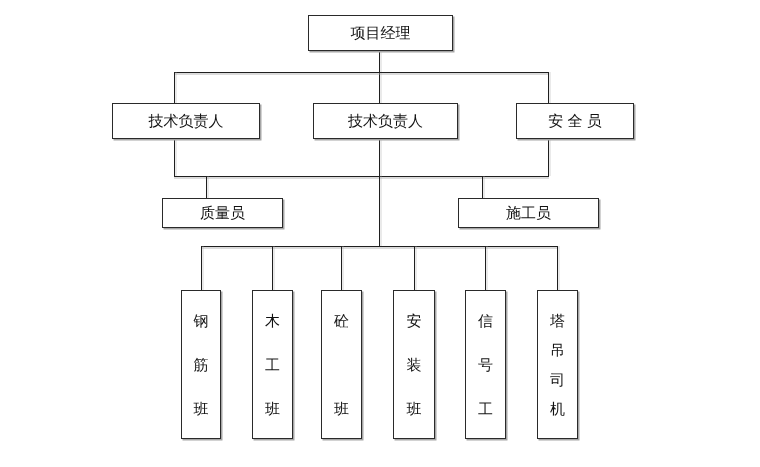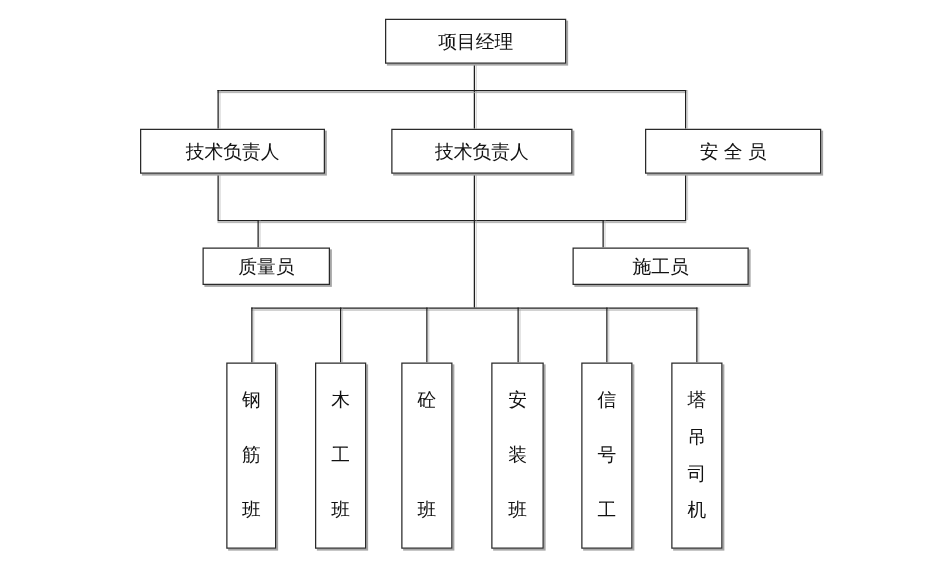--- a/index.html
+++ b/index.html
@@ -80,25 +80,25 @@
   <div class="box" style="left:308px;top:15px;width:145px;height:36px">
     <span>项目经理</span>
   </div>
 
   <div class="box" style="left:112px;top:103px;width:148px;height:36px">
     <span>技术负责人</span>
   </div>
   <div class="box" style="left:313px;top:103px;width:145px;height:36px">
     <span>技术负责人</span>
   </div>
-  <div class="box" style="left:516px;top:103px;width:141px;height:36px">
+  <div class="box" style="left:516px;top:103px;width:118px;height:36px">
     <span>安 全 员</span>
   </div>
 
-  <div class="box" style="left:162px;top:198px;width:102px;height:30px">
+  <div class="box" style="left:162px;top:198px;width:121px;height:30px">
     <span>质量员</span>
   </div>
   <div class="box" style="left:458px;top:198px;width:141px;height:30px">
     <span>施工员</span>
   </div>
 
   <div class="box vbox" style="left:181px;top:290px;width:40px;height:149px"><span class="ch">钢</span><span class="ch">筋</span><span class="ch">班</span></div>
   <div class="box vbox" style="left:252px;top:290px;width:41px;height:149px"><span class="ch">木</span><span class="ch">工</span><span class="ch">班</span></div>
   <div class="box vbox" style="left:321px;top:290px;width:41px;height:149px"><span class="ch">砼</span><span class="ch">班</span></div>
   <div class="box vbox" style="left:393px;top:290px;width:42px;height:149px"><span class="ch">安</span><span class="ch">装</span><span class="ch">班</span></div>

